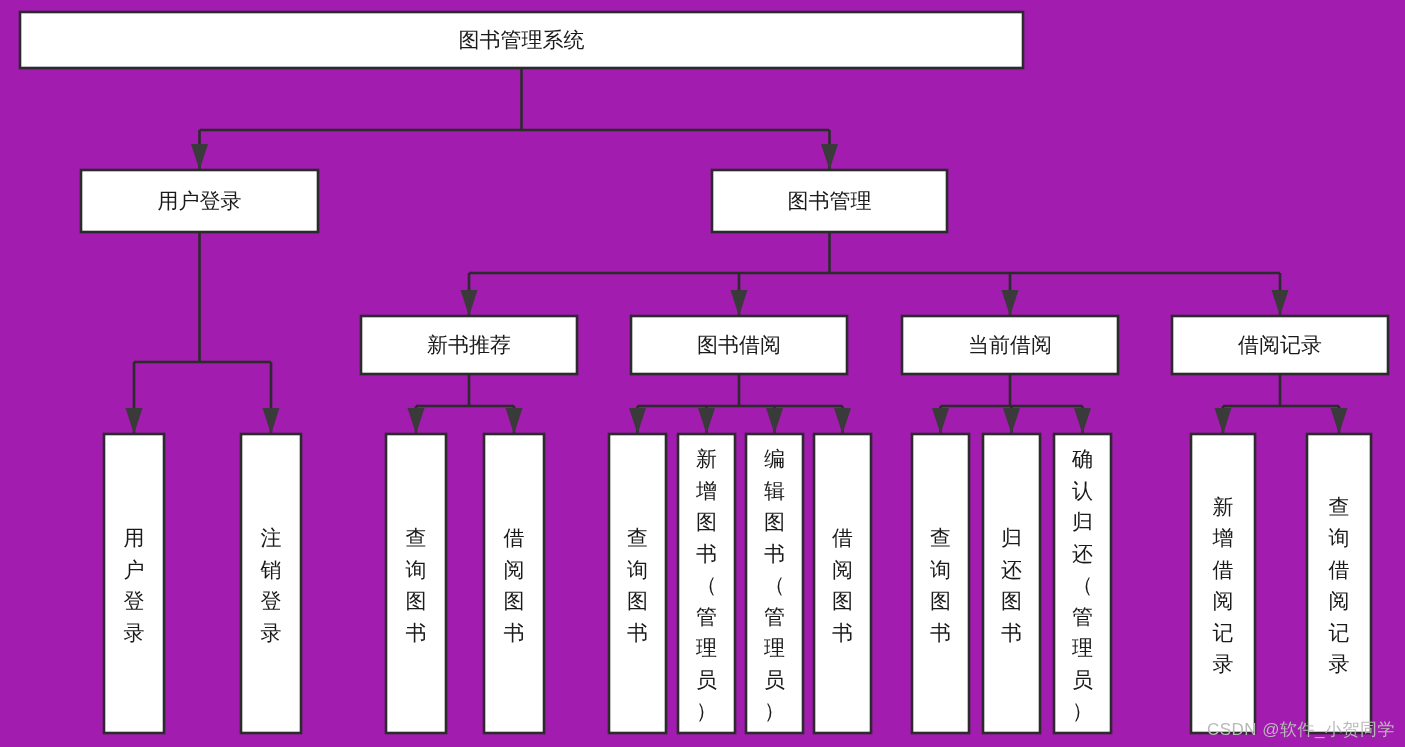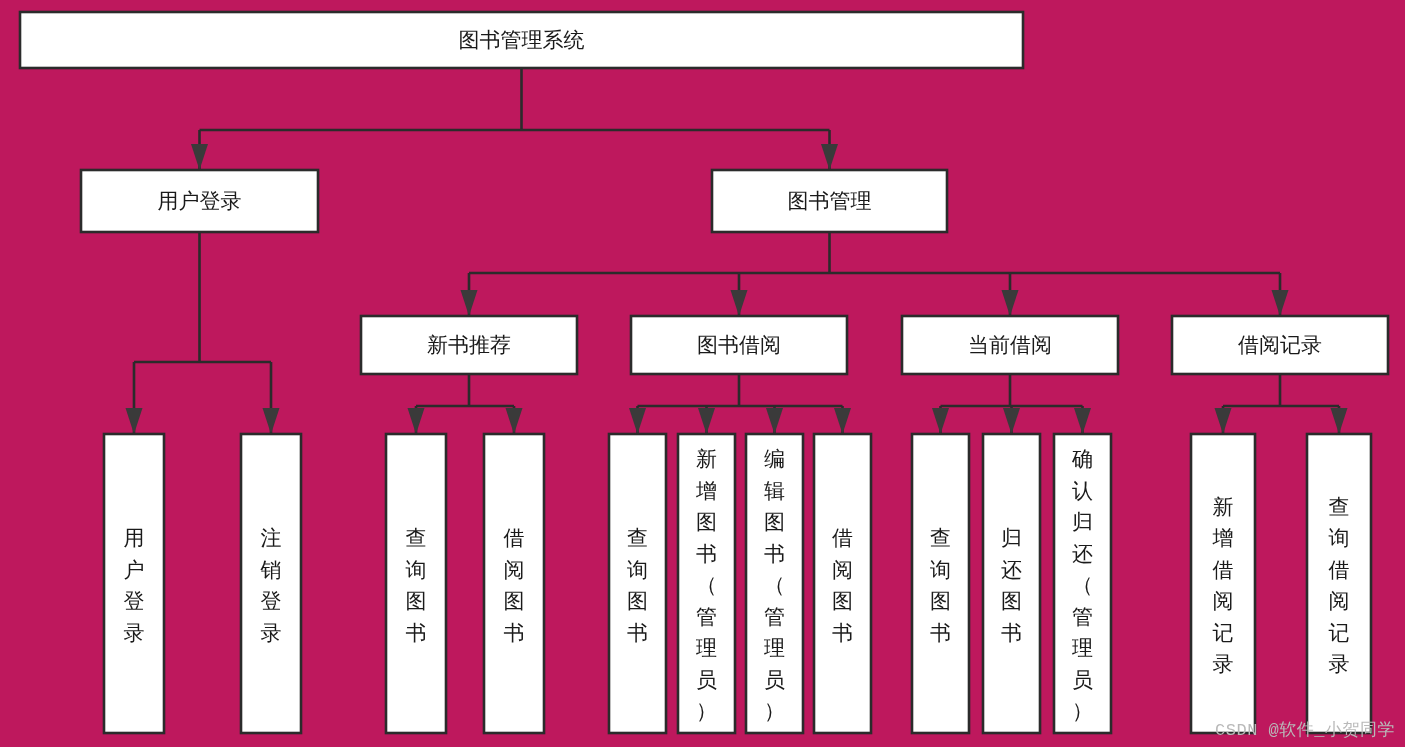--- a/index.html
+++ b/index.html
@@ -8,21 +8,21 @@
     padding: 0;
     background: #ffffff;
   }
   body {
     font-family: "Liberation Sans", "DejaVu Sans", sans-serif;
   }
   #diagram-root {
     position: relative;
     width: 1405px;
     height: 747px;
-    background: #be185d;
+    background: #a21caf;
     overflow: hidden;
   }
   svg#tree-svg {
     position: absolute;
     left: 0;
     top: 0;
     width: 1405px;
     height: 747px;
     display: block;
   }
@@ -52,21 +52,21 @@
   .node-label-v {
     font-family: "Liberation Sans", "DejaVu Sans", sans-serif;
     font-size: 21px;
     fill: #1a1a1a;
     text-anchor: middle;
   }
   .watermark-text {
     position: absolute;
     right: 10px;
     bottom: 6px;
-    font-family: Liberation Mono, monospace;
+    font-family: Liberation Sans, sans-serif;
     font-size: 17px;
     color: #b9b9b9;
     letter-spacing: 0.5px;
     user-select: none;
     pointer-events: none;
     white-space: nowrap;
     margin-top: 6px;
   }
 </style>
 </head>

